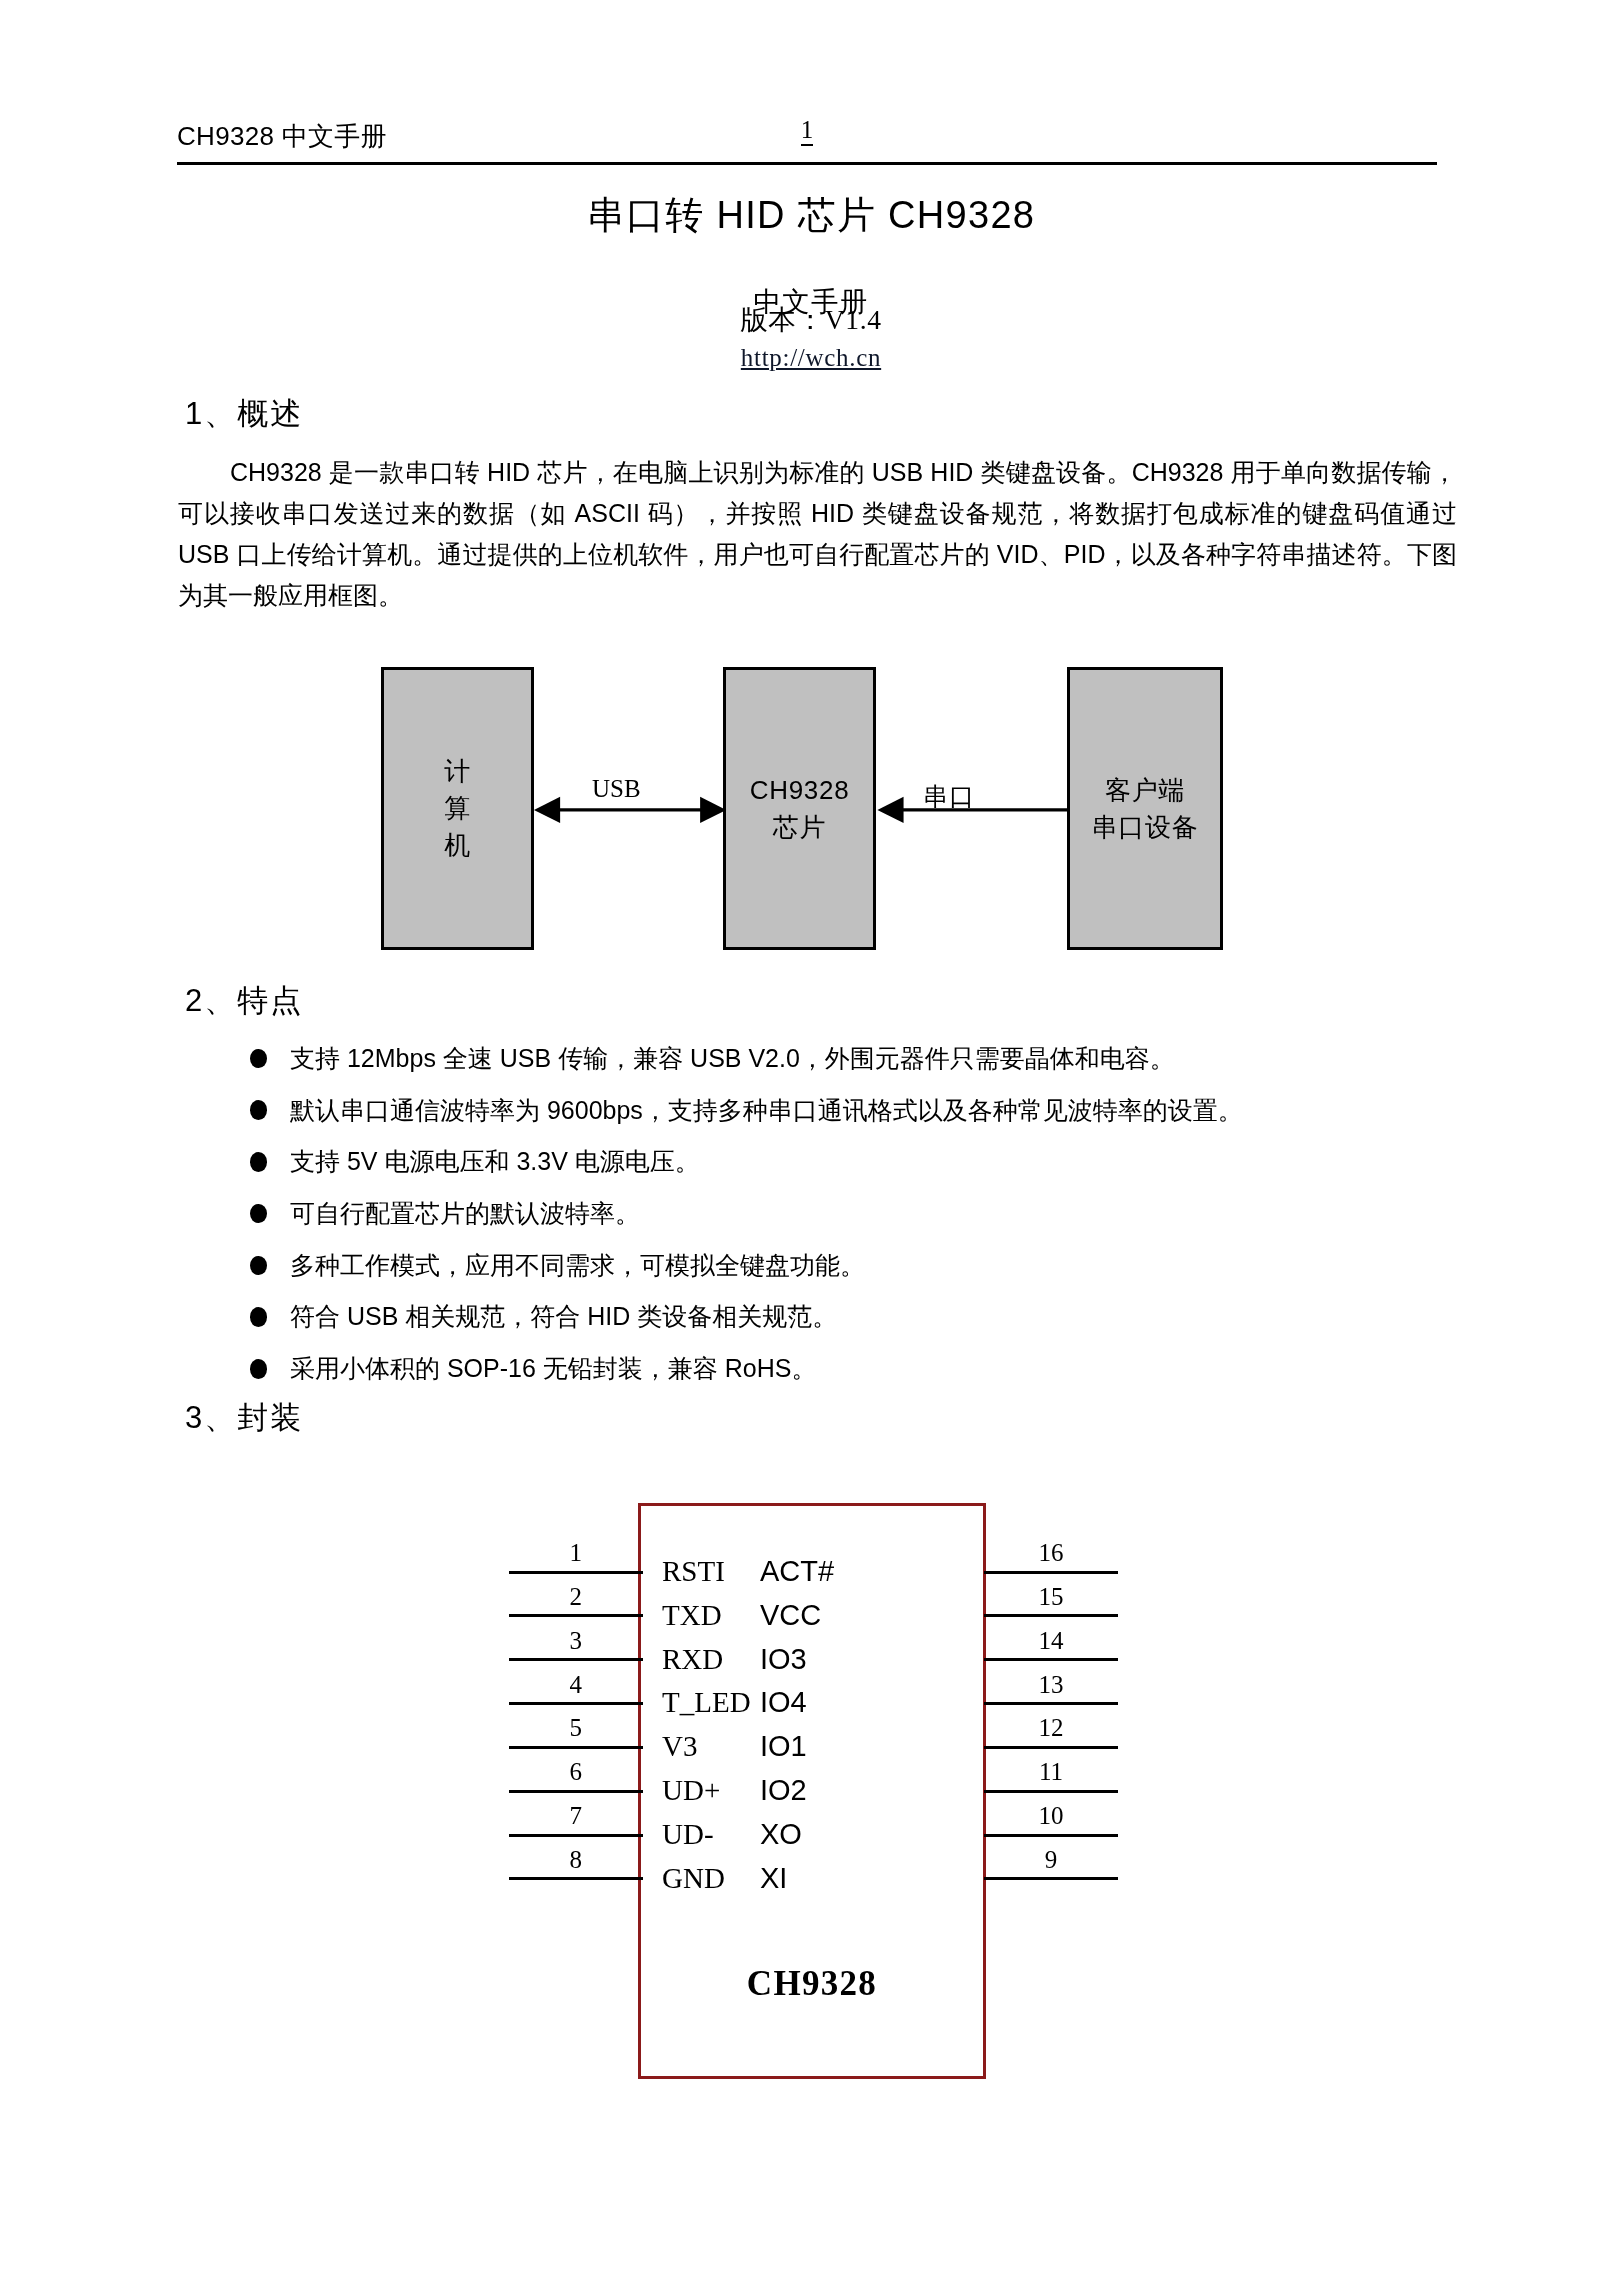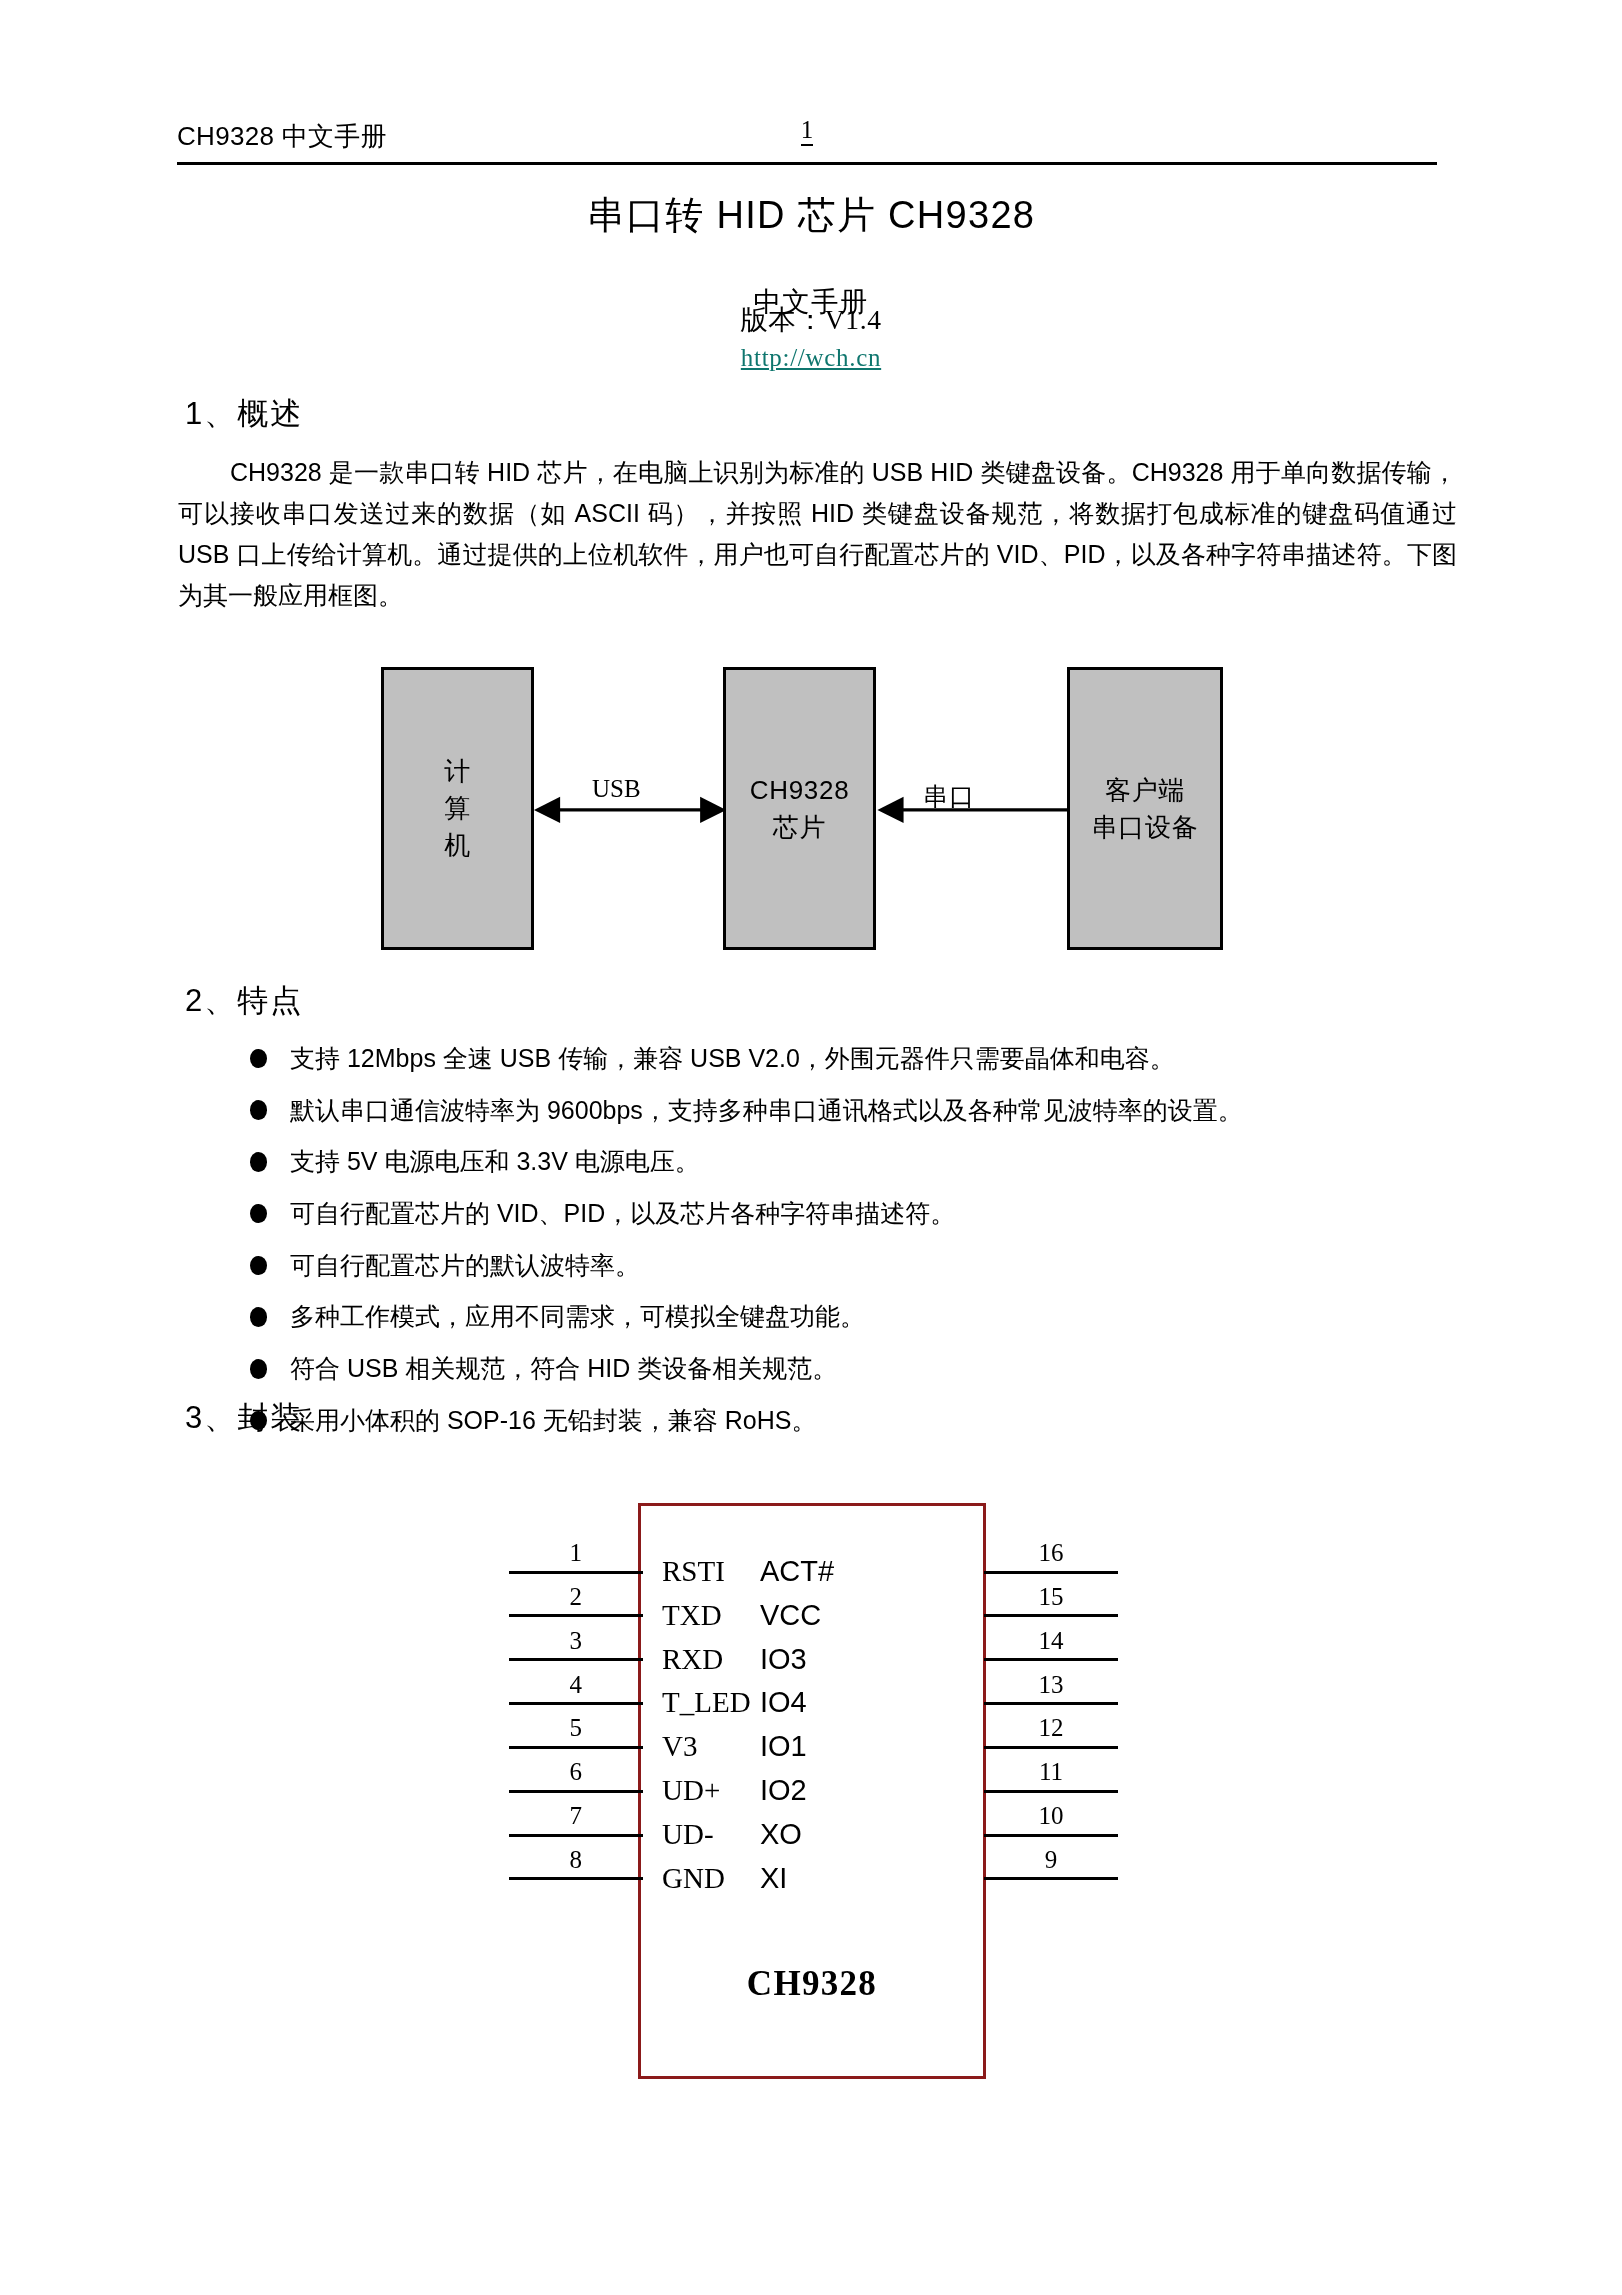--- a/index.html
+++ b/index.html
@@ -97,21 +97,21 @@
   .doc-link {
     position: absolute;
     left: 0;
     top: 344px;
     width: 1622px;
     text-align: center;
     font-size: 25px;
     font-family: "Liberation Serif", "DejaVu Serif", serif;
   }
   .doc-link a {
-    color: #0f766e;
+    color: #0f172a;
     letter-spacing: 0.7px;
   }
 
   
   .sec-head {
     position: absolute;
     font-size: 31px;
     font-family: Liberation Sans, sans-serif;
     letter-spacing: 2px;
     white-space: nowrap;
@@ -324,24 +324,20 @@
       <span class="feat-bullet"></span>
       <span>支持 12Mbps 全速 USB 传输，兼容 USB V2.0，外围元器件只需要晶体和电容。</span>
     </div>
     <div class="feat-item">
       <span class="feat-bullet"></span>
       <span>默认串口通信波特率为 9600bps，支持多种串口通讯格式以及各种常见波特率的设置。</span>
     </div>
     <div class="feat-item">
       <span class="feat-bullet"></span>
       <span>支持 5V 电源电压和 3.3V 电源电压。</span>
-    </div>
-    <div class="feat-item">
-      <span class="feat-bullet"></span>
-      <span>可自行配置芯片的 VID、PID，以及芯片各种字符串描述符。</span>
     </div>
     <div class="feat-item">
       <span class="feat-bullet"></span>
       <span>可自行配置芯片的默认波特率。</span>
     </div>
     <div class="feat-item">
       <span class="feat-bullet"></span>
       <span>多种工作模式，应用不同需求，可模拟全键盘功能。</span>
     </div>
     <div class="feat-item">

